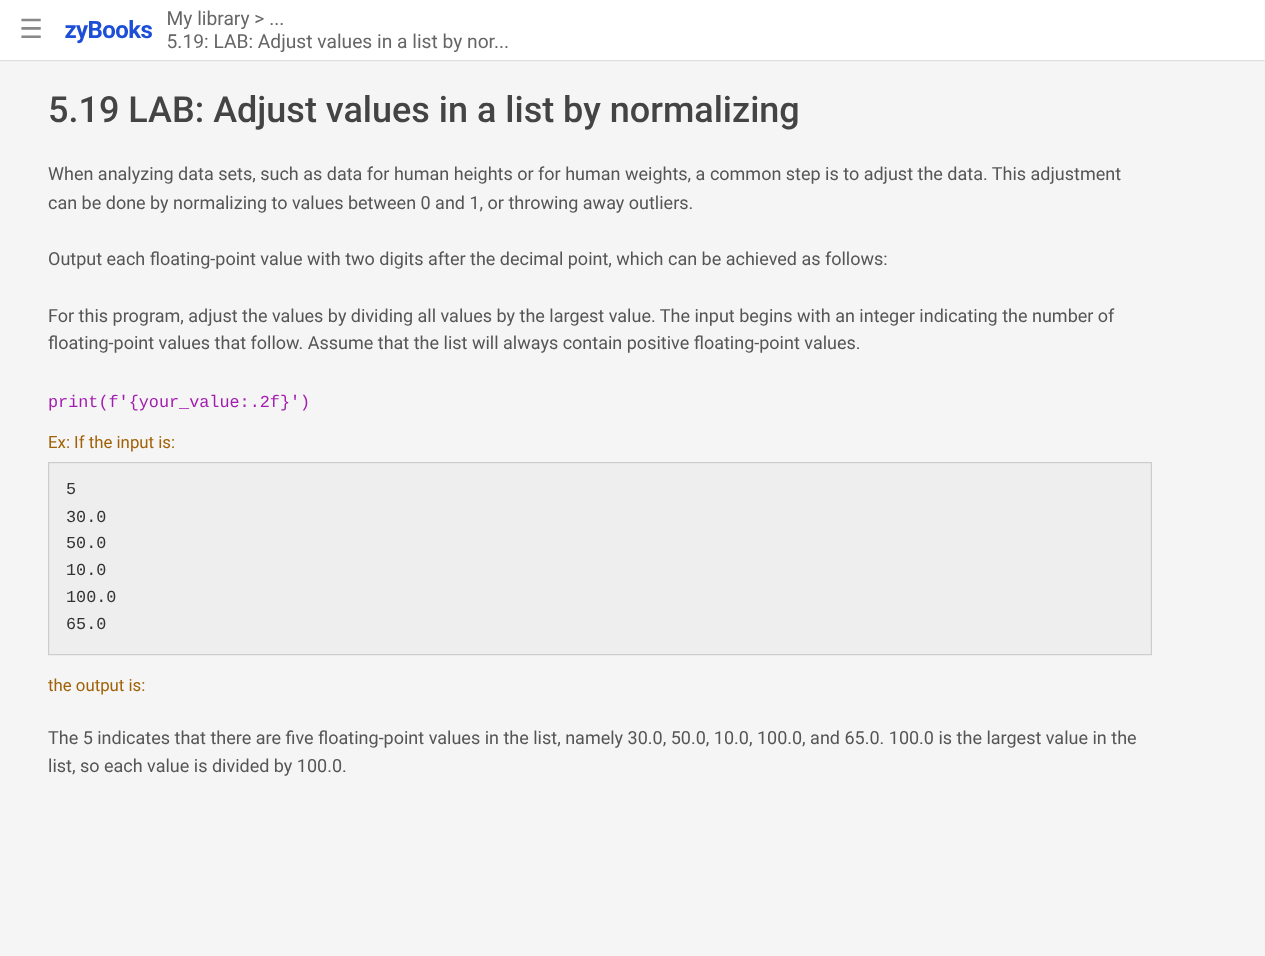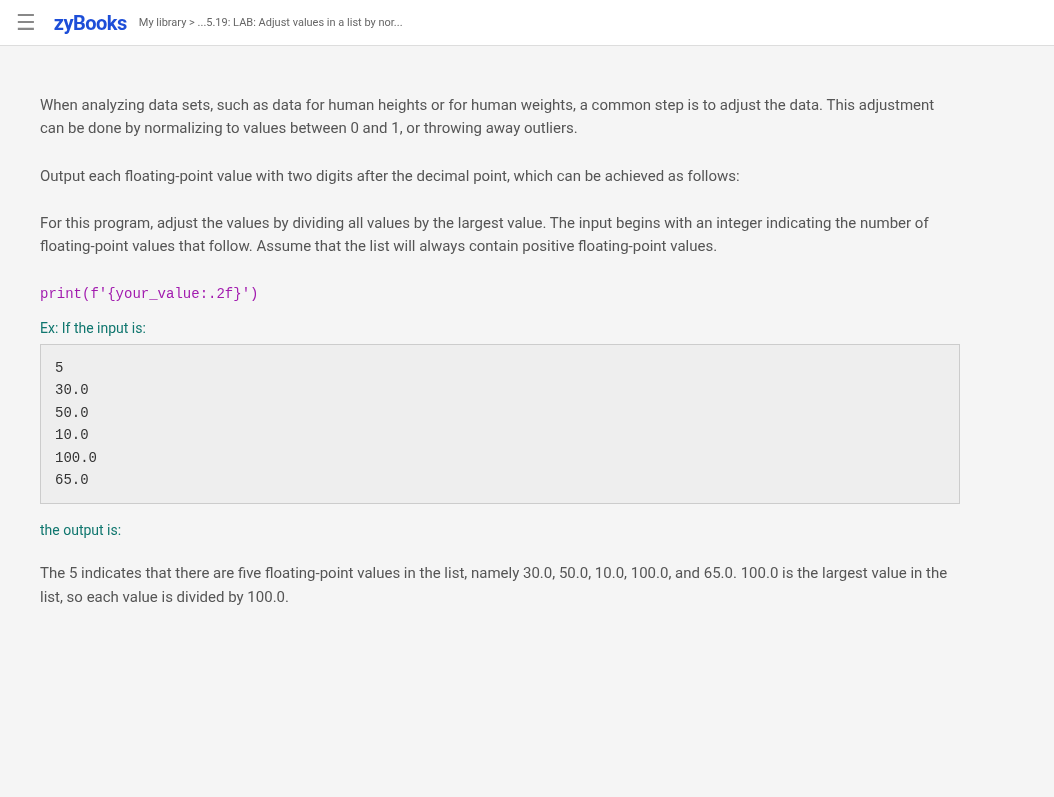--- a/index.html
+++ b/index.html
@@ -23,25 +23,24 @@
       padding: 4px 6px;
     }
     .brand {
       font-weight: 700;
       font-size: 20px;
       color: #1d4ed8;
       letter-spacing: -0.5px;
     }
     .crumbs {
       display: flex;
-      flex-direction: row;
-      font-size: 11px;
+      flex-direction: column;
+      font-size: 16px;
       color: #666;
       line-height: 1.2;
-      align-items: center;
     }
     .content {
       padding: 24px 40px 40px 40px;
       max-width: 1000px;
     }
     h2.page-title {
       font-size: 30px;
       font-weight: 500;
       color: #444;
       margin-bottom: 22px;
@@ -54,21 +53,21 @@
       margin-top: 24px;
     }
     code.inline {
       font-family: "Courier New", Courier, monospace;
       font-size: 14px;
       color: #a21caf;
       background: transparent;
     }
     .label-text {
       font-size: 14px;
-      color: #0f766e;
+      color: #a16207;
       margin-bottom: 8px;
     }
     pre.codebox {
       background: #eeeeee;
       border: 1px solid #ccc;
       padding: 12px 14px;
       font-family: "Courier New", Courier, monospace;
       font-size: 14px;
       line-height: 1.6;
       color: #333;
@@ -83,20 +82,21 @@
   <span class="hamburger">☰</span>
   <span class="brand">zyBooks</span>
   <div class="crumbs">
     <span>My library &gt; ...</span>
     <span>5.19: LAB: Adjust values in a list by nor...</span>
   </div>
 </div>
 
 <div class="content">
 
+  <h2 class="page-title">5.19 LAB: Adjust values in a list by normalizing</h2>
 
   <p class="body-text">When analyzing data sets, such as data for human heights or for human weights, a common step is to adjust the data. This adjustment can be done by normalizing to values between 0 and 1, or throwing away outliers.</p>
 
   <p class="body-text">Output each floating-point value with two digits after the decimal point, which can be achieved as follows:</p>
 
   <p class="body-text">For this program, adjust the values by dividing all values by the largest value. The input begins with an integer indicating the number of floating-point values that follow. Assume that the list will always contain positive floating-point values.</p>
 
   <p class="body-text">
     <code class="inline">print(f'{your_value:.2f}')</code>
   </p>

